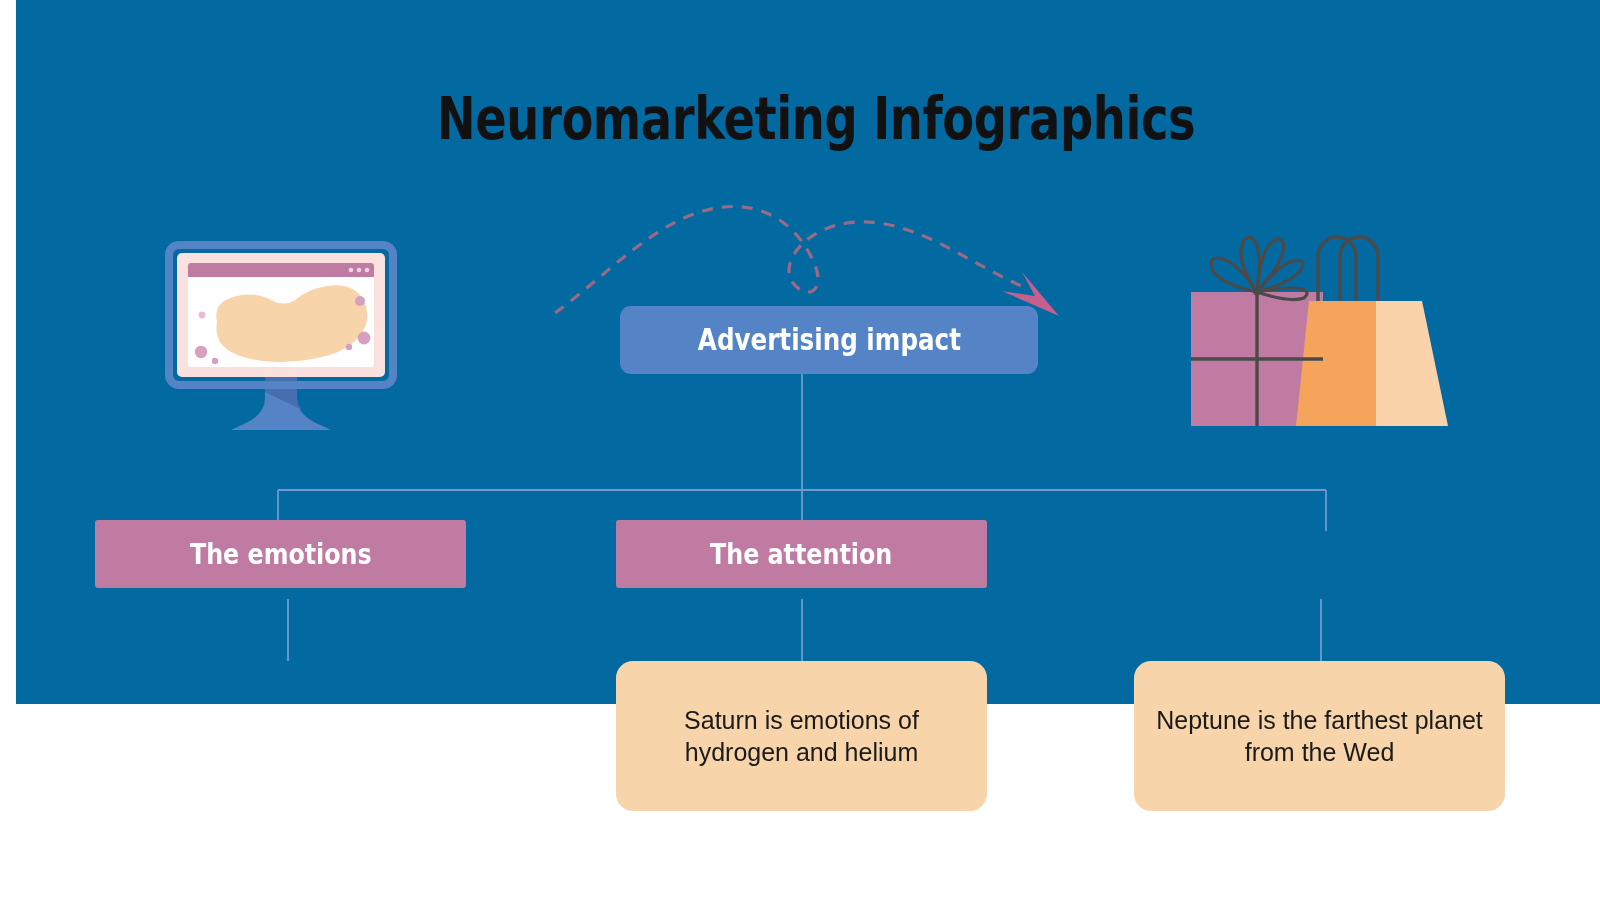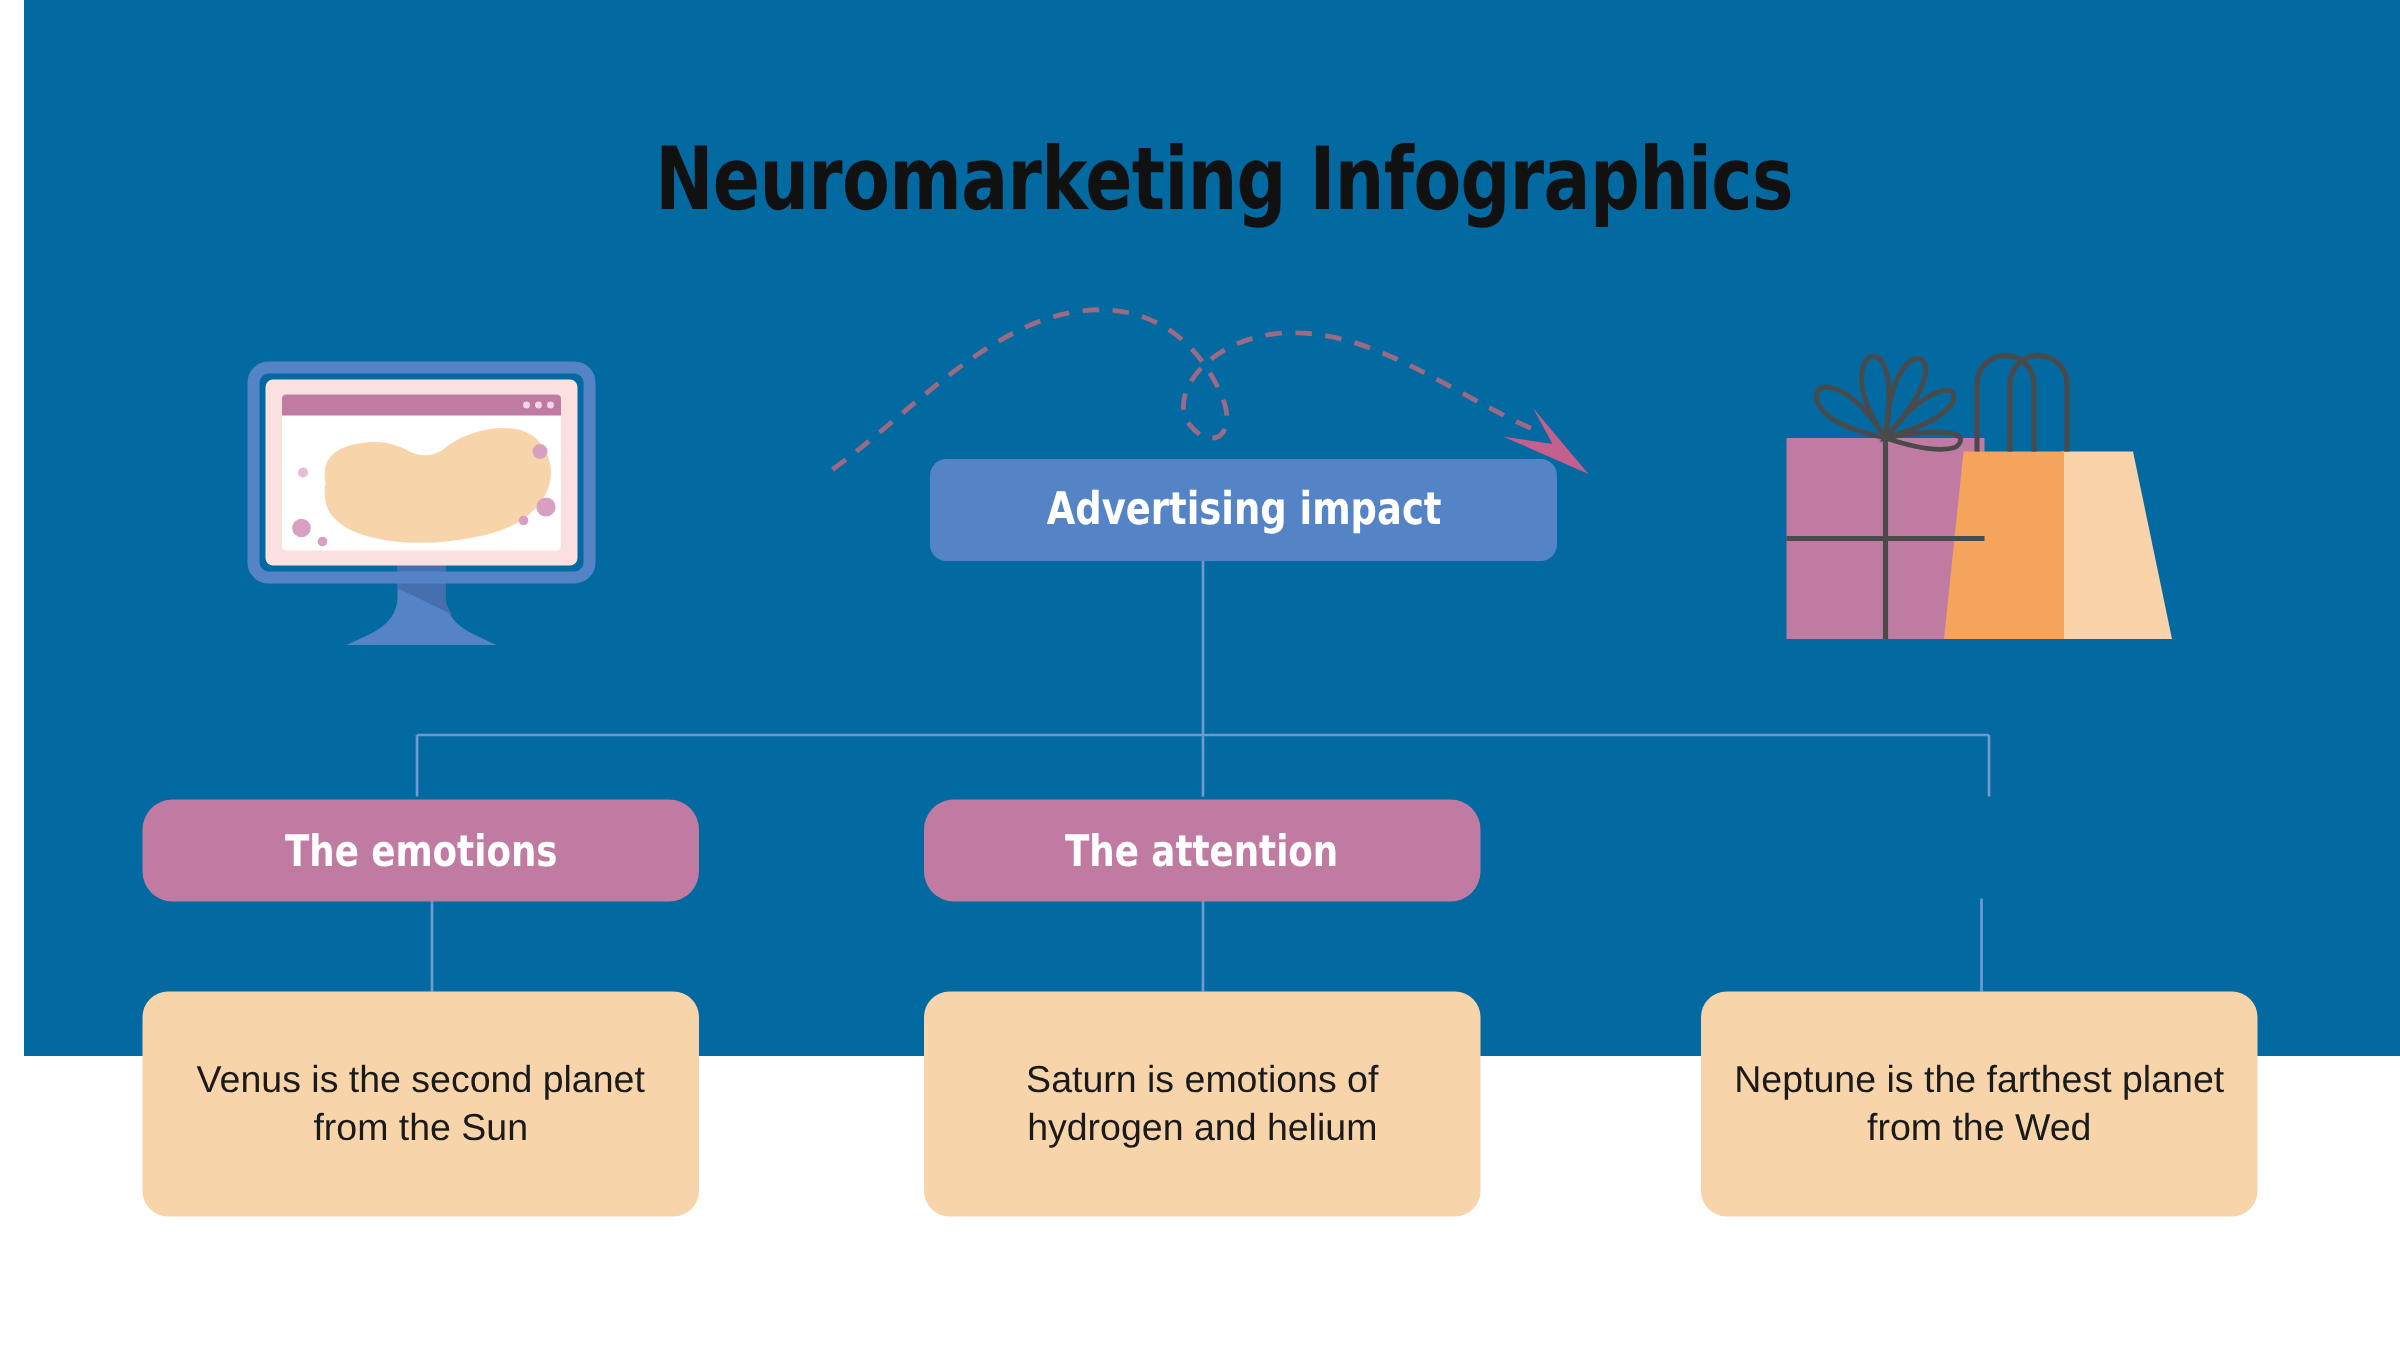--- a/index.html
+++ b/index.html
@@ -76,24 +76,24 @@
     font-family: "DejaVu Sans", sans-serif;
     font-weight: bold;
     font-size: 30px;
     line-height: 34px;
     transform: scaleX(0.82);
     transform-origin: 50% 50%;
     white-space: nowrap;
   }
 
   .node-cat {
-    top: 533px;
+    top: 520px;
     height: 68px;
     background: #c07ba3;
-    border-radius: 20px;
+    border-radius: 3px;
     color: #ffffff;
   }
   .node-cat .node-label {
     font-family: "DejaVu Sans", sans-serif;
     font-weight: bold;
     font-size: 29px;
     line-height: 33px;
     transform: scaleX(0.82);
     transform-origin: 50% 50%;
     white-space: nowrap;
@@ -209,23 +209,20 @@
 
   <div class="node node-cat" id="cat-0">
     <span class="node-label">The emotions</span>
   </div>
 
   <div class="node node-cat" id="cat-1">
     <span class="node-label">The attention</span>
   </div>
 
 
-  <div class="node node-body" id="body-0">
-    <span class="node-label">Venus is the second planet from the Sun</span>
-  </div>
 
   <div class="node node-body" id="body-1">
     <span class="node-label">Saturn is emotions of hydrogen and helium</span>
   </div>
 
   <div class="node node-body" id="body-2">
     <span class="node-label">Neptune is the farthest planet from the Wed</span>
   </div>
 
 </div>

